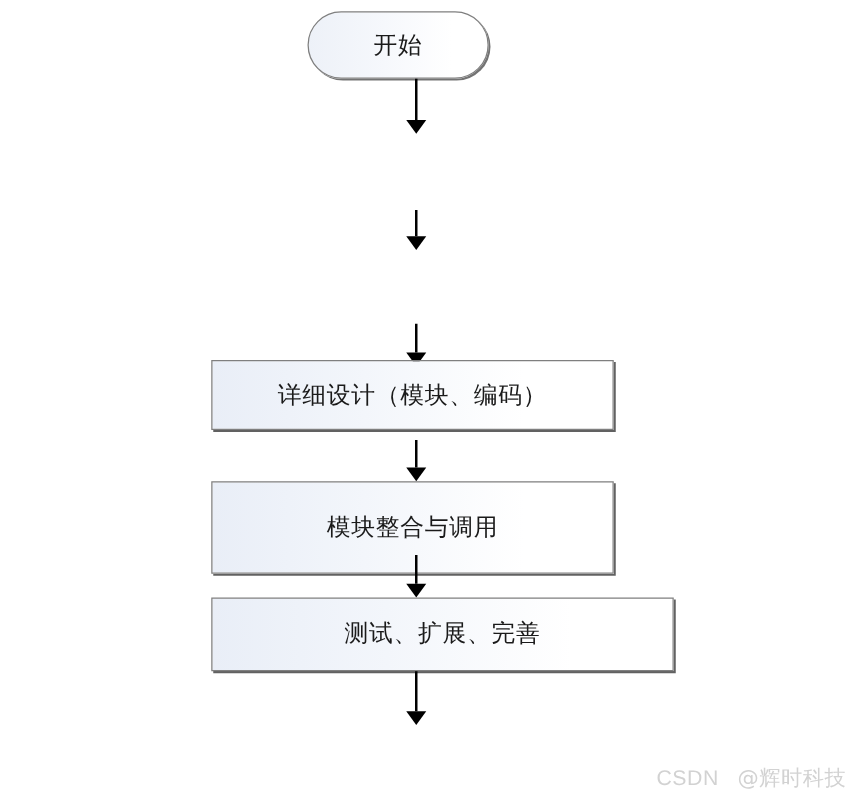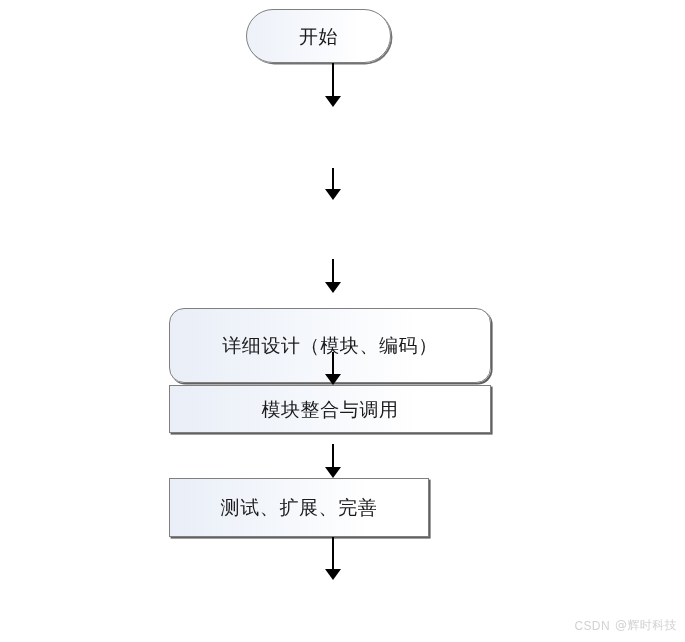--- a/index.html
+++ b/index.html
@@ -51,23 +51,23 @@
     font-size: 19px;
   }
   .node-terminal .node-label {
     font-size: 19px;
   }
 
   
   #node-start      { left: 246px; top: 9px;   width: 145px; height: 54px; }
   #node-step-1     { left: 169px; top: 107px; width: 322px; height: 61px; }
   #node-step-2     { left: 169px; top: 200px; width: 322px; height: 59px; }
-  #node-step-3     { left: 169px; top: 308px; width: 322px; height: 75px; border-radius: 15px; }
-  #node-step-4     { left: 169px; top: 385px; width: 322px; height: 48px; align-items: center; }
-  #node-step-5     { left: 169px; top: 478px; width: 260px; height: 59px; }
+  #node-step-3     { left: 169px; top: 288px; width: 322px; height: 56px; }
+  #node-step-4     { left: 169px; top: 385px; width: 322px; height: 74px; align-items: center; }
+  #node-step-5     { left: 169px; top: 478px; width: 370px; height: 59px; }
   #node-end        { left: 258px; top: 580px; width: 145px; height: 53px; }
 
   
   .connector {
     position: absolute;
     left: 322px;
     width: 22px;
     pointer-events: none;
   }
   .connector .conn-line {
@@ -100,23 +100,23 @@
   #conn-6 { top: 537px; height: 43px; }
   #conn-6 .conn-line { height: 32px; }
 
   
   #watermark {
     position: absolute;
     right: 8px;
     bottom: 8px;
     display: flex;
     align-items: center;
-    gap: 5px;
+    gap: 15px;
     color: #d2d2d2;
-    font-size: 12px;
+    font-size: 17px;
     letter-spacing: 0.4px;
     user-select: none;
   }
   #watermark .wm-brand { font-family: "Liberation Sans", sans-serif; }
   #watermark .wm-author { font-family: "DejaVu Sans", sans-serif; }
 </style>
 </head>
 <body>
 
 <div id="flowchart-canvas">

